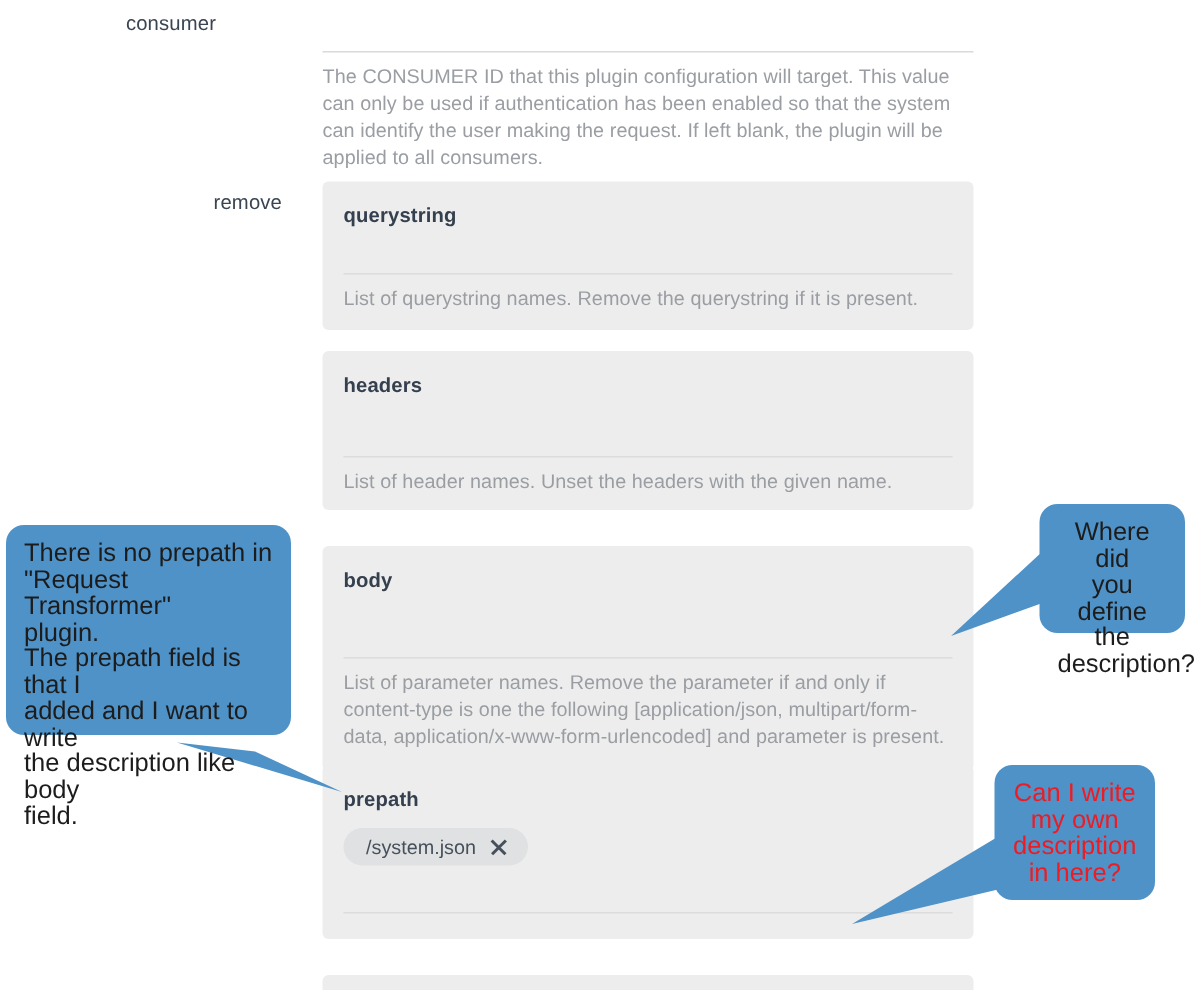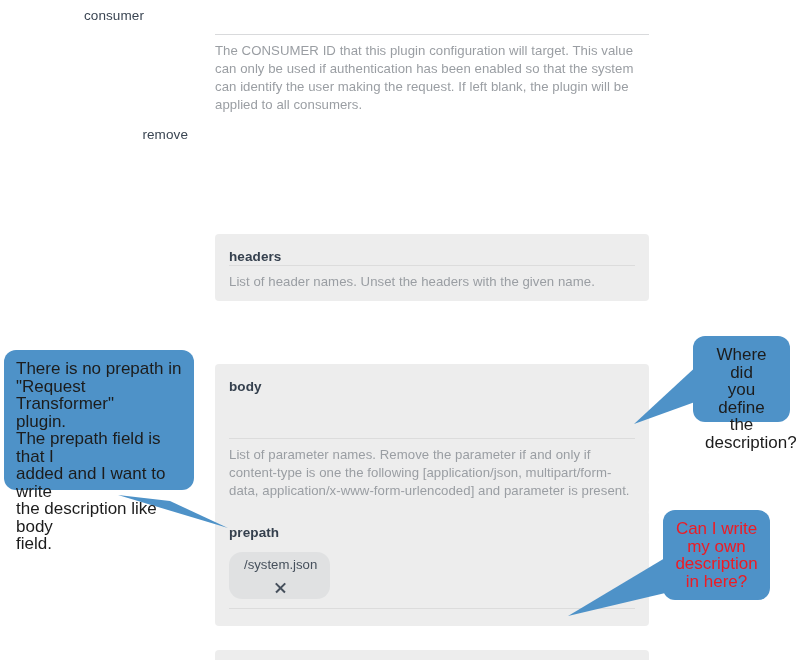--- a/index.html
+++ b/index.html
@@ -69,21 +69,20 @@
   .chip-area{padding-top:12px;}
   .chip{
     display:inline-flex;
     align-items:center;
     gap:9px;
     background:#e0e1e2;
     border-radius:13px;
     padding:5px 13px 5px 15px;
     font-size:13.2px;
     color:#46505c;
-    flex-direction:column;
   }
   .chip-x{
     display:inline-block;
     width:13px;height:13px;
     position:relative;
     cursor:pointer;
   }
   .chip-x:before,.chip-x:after{
     content:"";position:absolute;left:0;top:6px;
     width:13px;height:1.6px;background:#46505c;
@@ -116,22 +115,31 @@
   <div class="row" id="consumer-row">
     <div class="row-label" id="consumer-label">consumer</div>
     <div id="consumer-field">
       <div class="hr"></div>
       <div class="helper">The CONSUMER ID that this plugin configuration will target. This value can only be used if authentication has been enabled so that the system can identify the user making the request. If left blank, the plugin will be applied to all consumers.</div>
     </div>
   </div>
 
   <div class="row-label" id="remove-label">remove</div>
 
-
-  <div class="card" style="top:234px;height:67px;">
+  <div class="card" style="top:121px;height:99px;">
+    <div class="card-inner">
+      <div class="card-label">querystring</div>
+      <div class="spacer-grow"></div>
+      <div class="card-hr"></div>
+      <div class="card-helper">List of querystring names. Remove the querystring if it is present.</div>
+      <div style="height:12px;"></div>
+    </div>
+  </div>
+
+  <div class="card" style="top:234px;height:106px;">
     <div class="card-inner">
       <div class="card-label">headers</div>
       <div class="spacer-grow"></div>
       <div class="card-hr"></div>
       <div class="card-helper">List of header names. Unset the headers with the given name.</div>
       <div style="height:10px;"></div>
     </div>
   </div>
 
   <div class="card" style="top:344px;height:150px;margin-top:20px;">

